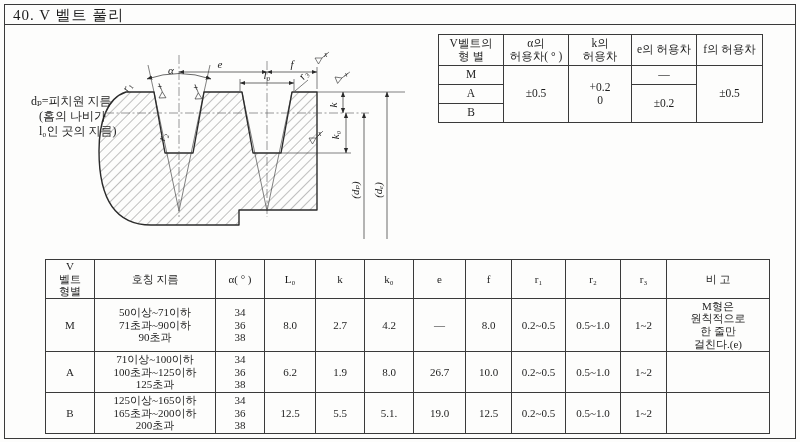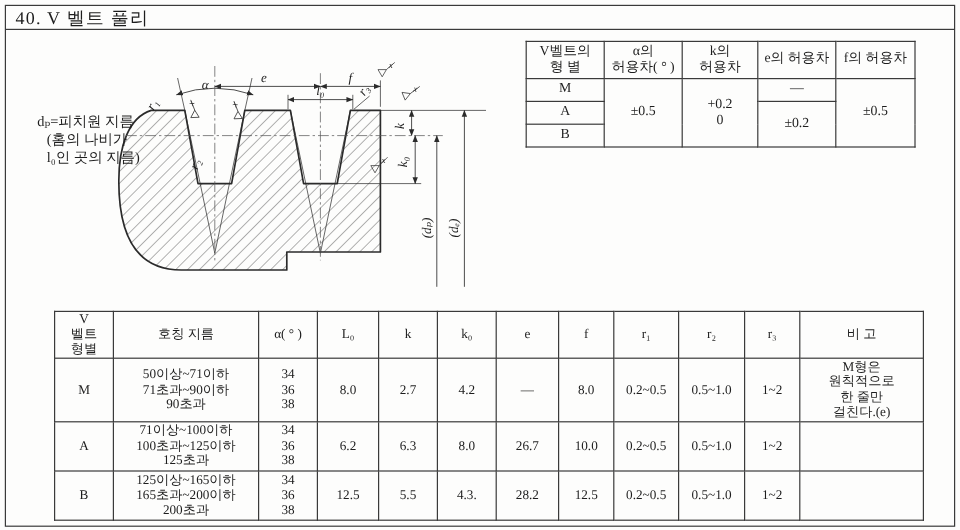--- a/index.html
+++ b/index.html
@@ -246,41 +246,41 @@
       </tr>
       <tr class="row-a">
         <td>A</td>
         <td class="pre">71이상~100이하
 100초과~125이하
 125초과</td>
         <td class="pre">34
 36
 38</td>
         <td>6.2</td>
-        <td>6.3</td>
+        <td>1.9</td>
         <td>8.0</td>
         <td>26.7</td>
         <td>10.0</td>
         <td>0.2~0.5</td>
         <td>0.5~1.0</td>
         <td>1~2</td>
         <td class="pre"></td>
       </tr>
       <tr class="row-b">
         <td>B</td>
         <td class="pre">125이상~165이하
 165초과~200이하
 200초과</td>
         <td class="pre">34
 36
 38</td>
         <td>12.5</td>
         <td>5.5</td>
-        <td>4.3.</td>
-        <td>28.2</td>
+        <td>5.1.</td>
+        <td>19.0</td>
         <td>12.5</td>
         <td>0.2~0.5</td>
         <td>0.5~1.0</td>
         <td>1~2</td>
         <td class="pre"></td>
       </tr>
     </tbody>
       </table>
 
   </div>

